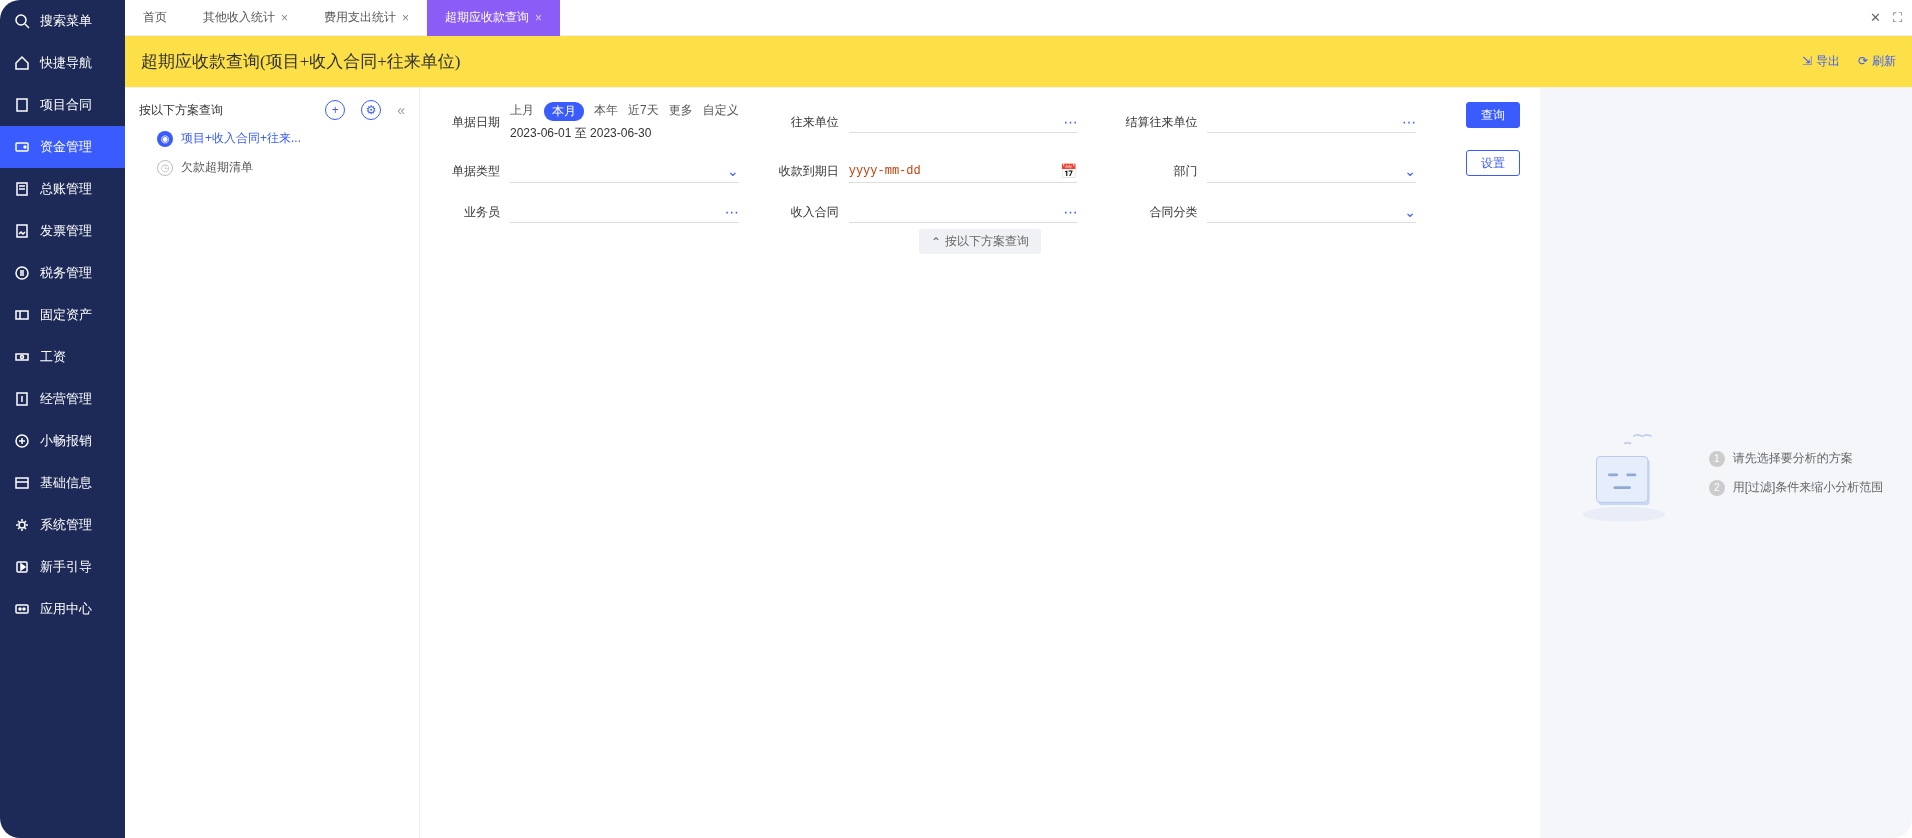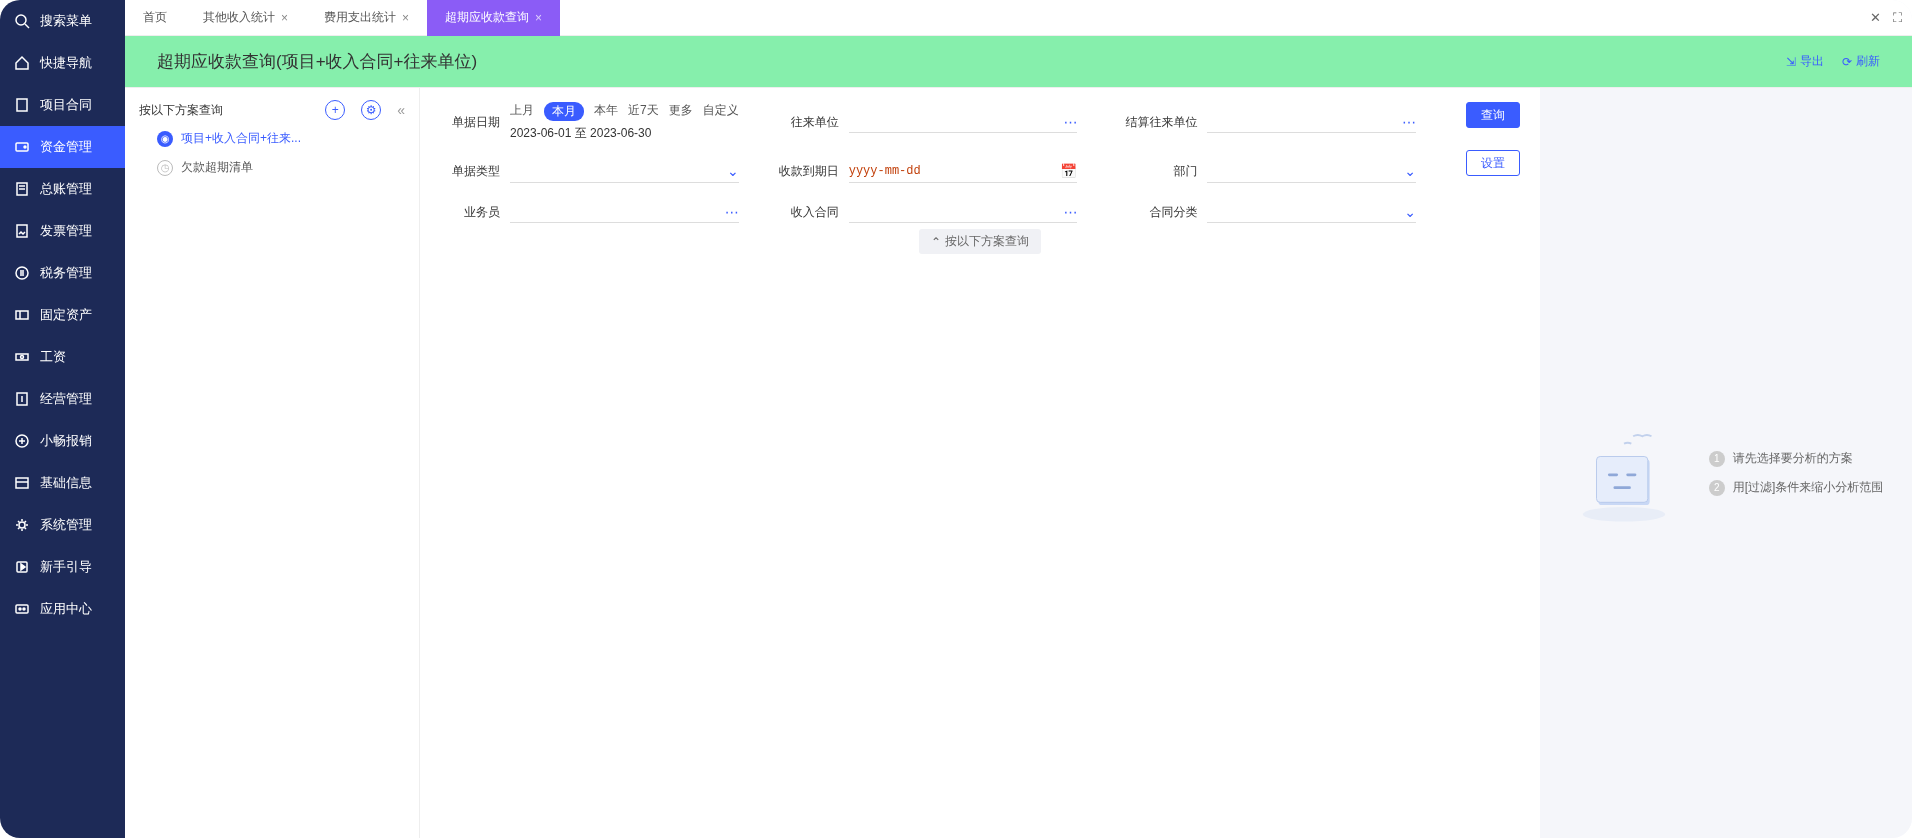--- a/index.html
+++ b/index.html
@@ -17,21 +17,21 @@
 
 
 .tabs-row { display: flex; align-items: center; background: #fff; border-bottom: 1px solid #eee; height: 36px; }
 .tab { padding: 0 18px; height: 44px; display: flex; align-items: center; gap: 6px; cursor: pointer; font-size: 12px; color: #555; }
 .tab.active { background: #8b5cf6; color: #fff; }
 .tab-close { font-size: 12px; cursor: pointer; opacity: .7; }
 .tabs-right { margin-left: auto; display: flex; gap: 12px; padding-right: 10px; }
 .tabs-right span { cursor: pointer; color: #666; }
 
 
-.titlebar { background: #86efac; padding: 14px 32px; display: flex; align-items: center; border-bottom: 1px solid #eee; }
+.titlebar { background: #fde047; padding: 14px 16px; display: flex; align-items: center; border-bottom: 1px solid #eee; font-family: Liberation Serif, serif; }
 .title-text { font-size: 17px; color: #333; }
 .title-actions { margin-left: auto; display: flex; gap: 18px; align-items: center; font-size: 12px; color: #3a5cff; }
 .title-action { display: flex; align-items: center; gap: 4px; cursor: pointer; }
 
 
 .body-row { display: flex; flex: 1; min-height: 0; }
 
 
 .scheme-panel { width: 295px; background: #fff; border-right: 1px solid #eee; flex-shrink: 0; padding: 12px 14px; }
 .scheme-head { display: flex; align-items: center; gap: 16px; font-size: 12px; color: #333; justify-content: center; }

